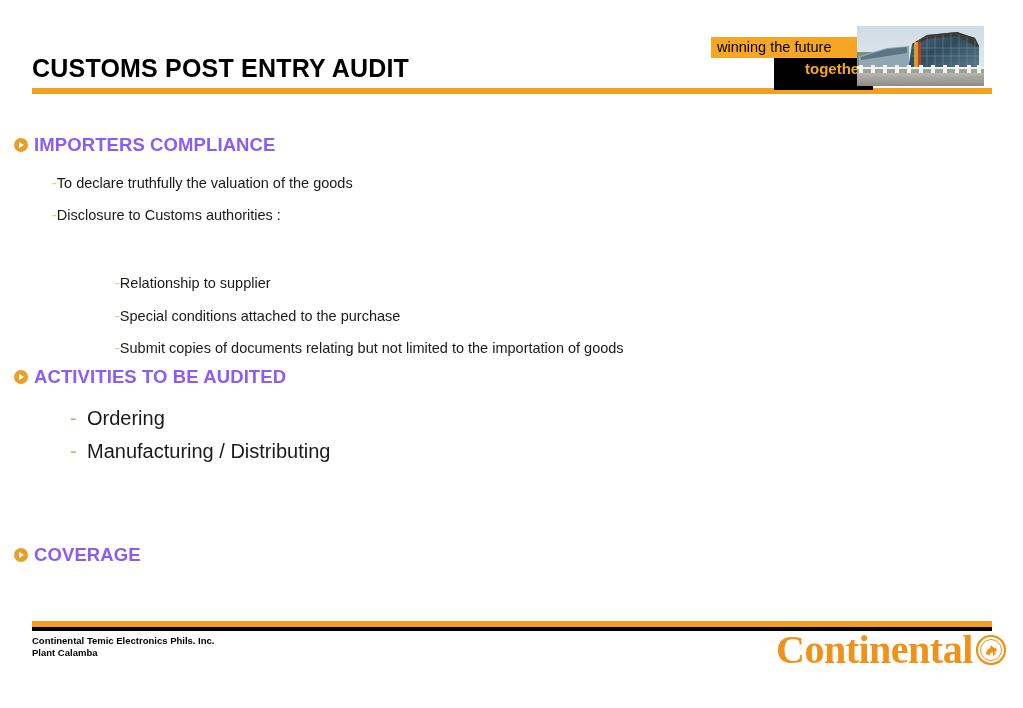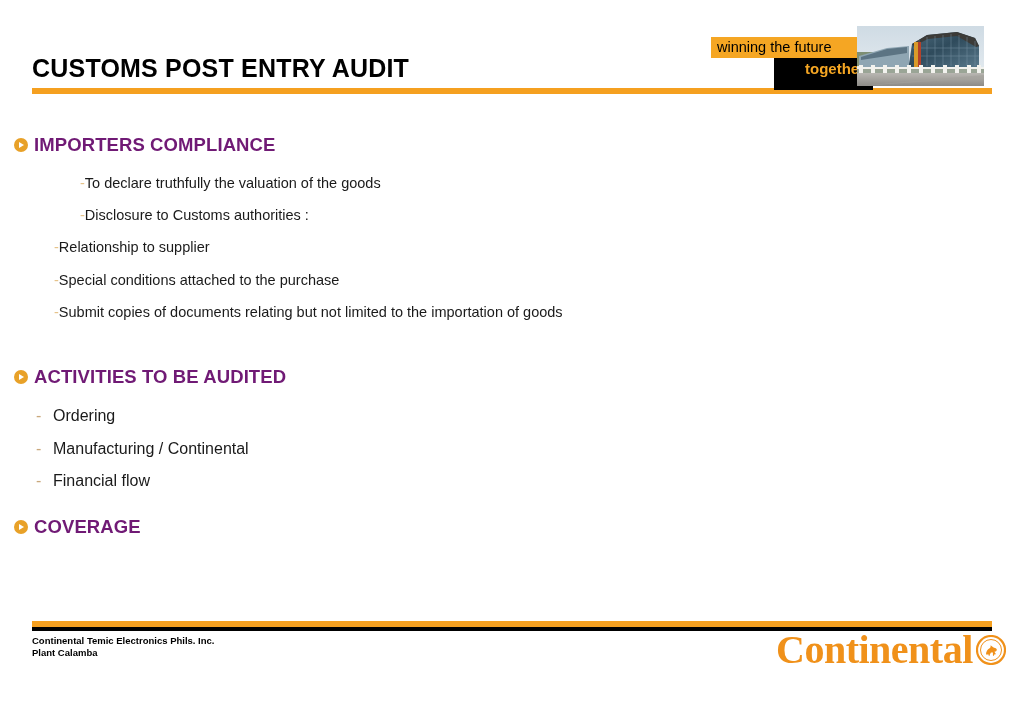--- a/index.html
+++ b/index.html
@@ -134,51 +134,53 @@
     top: 3.5px;
     width: 0;
     height: 0;
     border-top: 3.5px solid transparent;
     border-bottom: 3.5px solid transparent;
     border-left: 5.5px solid #ffffff;
   }
   .section-title {
     font-size: 18.5px;
     font-weight: bold;
-    color: #701a75;
+    color: #8b5cf6;
     letter-spacing: 0.1px;
     white-space: nowrap;
   }
 
   .lvl1 {
-    padding-left: 80px;
+    padding-left: 52px;
     font-size: 14.5px;
     color: #1a1a1a;
     white-space: nowrap;
   }
   .lvl1 .dash {
     color: #E6C38A;
     font-weight: normal;
   }
 
   .lvl2 {
-    padding-left: 54px;
+    padding-left: 115px;
     font-size: 14.5px;
     color: #1a1a1a;
     white-space: nowrap;
+    margin-top: 36px;
   }
   .lvl2 .dash {
     color: #E6C38A;
   }
 
   .lvl1-gap {
     padding-left: 36px;
-    font-size: 16px;
+    font-size: 20px;
     color: #1a1a1a;
     white-space: nowrap;
+    margin-left: 34px;
   }
   .lvl1-gap .dash {
     color: #C9A87C;
     display: inline-block;
     width: 17px;
   }
 
   
   .footer {
     position: absolute;
@@ -346,28 +348,25 @@
 
     <div class="section" style="position:absolute; left:0; top:266px; width:840px;">
       <div class="section-head">
         <span class="bullet-marker"></span>
         <span class="section-title">ACTIVITIES TO BE AUDITED</span>
       </div>
       <div class="lvl1-gap" style="position:absolute; left:0; top:41px;">
         <span class="dash">-</span><span>Ordering</span>
       </div>
       <div class="lvl1-gap" style="position:absolute; left:0; top:74px;">
-        <span class="dash">-</span><span>Manufacturing / Continental</span>
-      </div>
-      <div class="lvl1-gap" style="position:absolute; left:0; top:106px;">
-        <span class="dash">-</span><span>Financial flow</span>
-      </div>
-    </div>
-
-    <div class="section" style="position:absolute; left:0; top:416px; width:906px;">
+        <span class="dash">-</span><span>Manufacturing / Distributing</span>
+      </div>
+    </div>
+
+    <div class="section" style="position:absolute; left:0; top:444px; width:906px;">
       <div class="section-head">
         <span class="bullet-marker"></span>
         <span class="section-title">COVERAGE</span>
       </div>
     </div>
 
   </div>
 
   <div class="footer">
     <div class="footer-rule-orange"></div>

